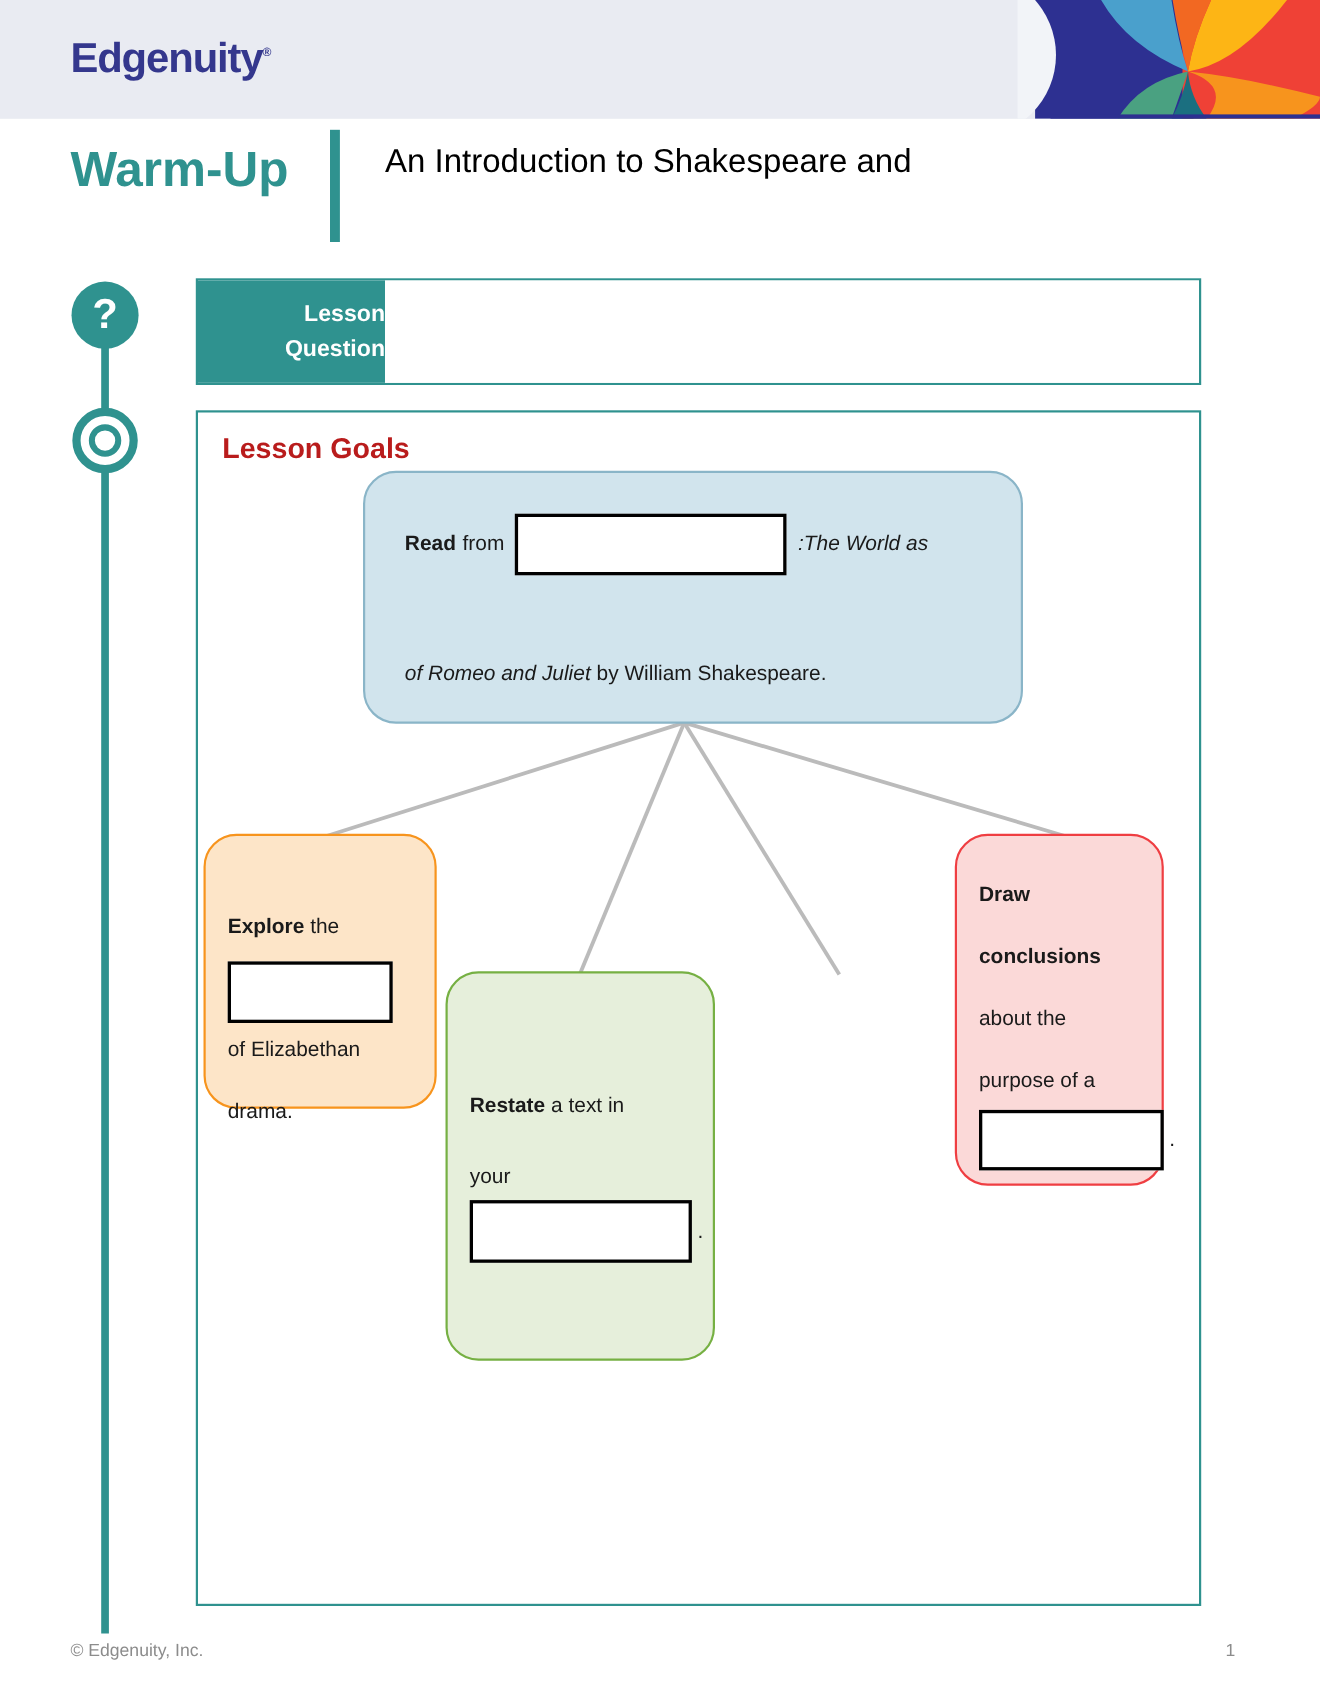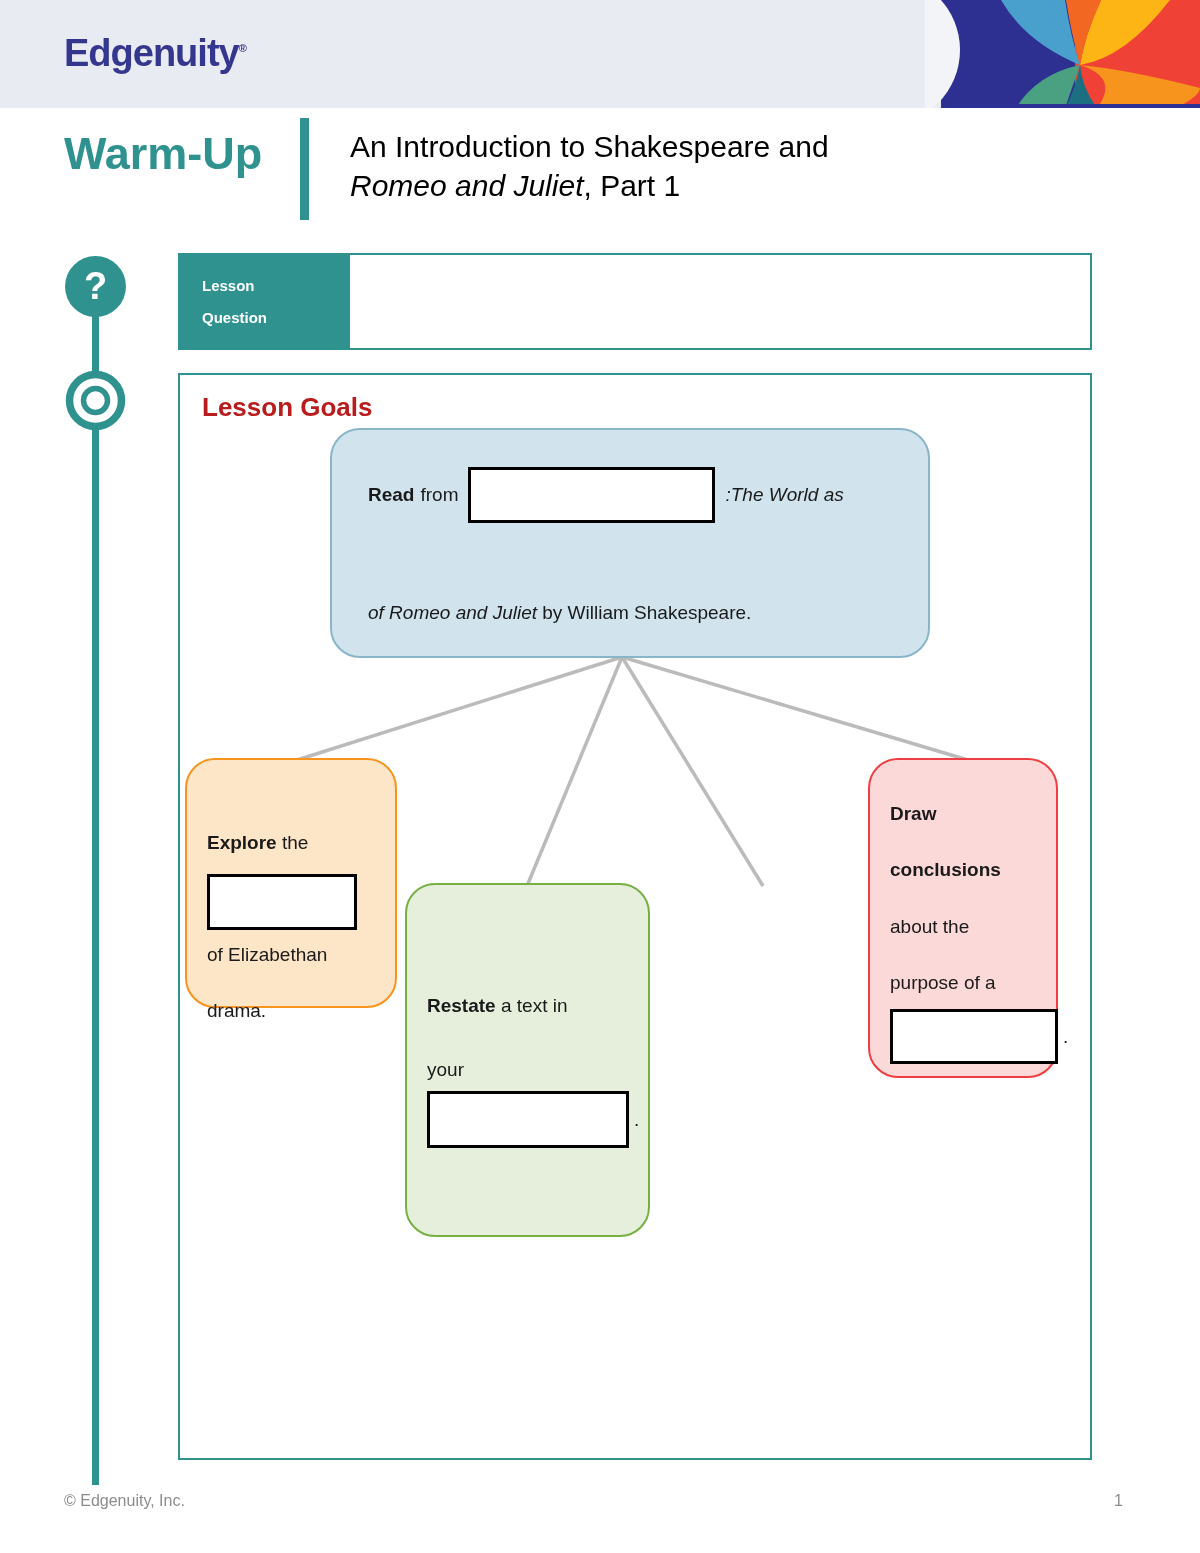--- a/index.html
+++ b/index.html
@@ -1,17 +1,17 @@
 <!DOCTYPE html>
 <html style="--c-teal: #2F928F; --c-brand-indigo: #34378D; --c-band-gray: #E9EBF2; --c-connector-gray: #BBBBBB; --c-text-gray: #8C8C8C; --c-blue-card-fill: #D1E4ED; --c-blue-card-border: #8AB5C8; --c-orange-card-fill: #FDE5C8; --c-orange-card-border: #F7941D; --c-green-card-fill: #E6EFDB; --c-green-card-border: #76B043; --c-purple-card-fill: #DCCBEE; --c-purple-card-border: #7E3F98; --c-red-card-fill: #FBD9D8; --c-red-card-border: #EF3E42; --c-pw-dark-blue: #2D3091; --c-pw-light-blue: #4AA0CC; --c-pw-green: #4AA181; --c-pw-dark-teal: #1B6F80; --c-pw-orange: #F26822; --c-pw-amber: #FDB515; --c-pw-red: #EF4136; --c-pw-orange-deep: #F7941D; --c-pw-white: #F2F4F8;"><head>
 <meta charset="utf-8">
 <style>
   html,body{margin:0;padding:0;background:#fff;}
   .page{position:relative;width:1200px;height:1553px;background:#fff;overflow:hidden;
-        font-family:"Liberation Sans","DejaVu Sans",sans-serif;color:#1a1a1a;}
+        font-family:"Liberation Sans","DejaVu Sans",sans-serif;color:#1a1a1a;text-align:right;}
 
   
   .top-band{position:absolute;left:0;top:0;width:1200px;height:108px;background:var(--c-band-gray,#E9EBF2);}
   .logo{position:absolute;left:64px;top:32px;font-size:38px;font-weight:bold;
         letter-spacing:-1px;color:var(--c-brand-indigo,#34378D);}
   .logo-mark{font-size:11px;vertical-align:super;}
   .pinwheel{position:absolute;right:0;top:0;width:275px;height:108px;display:block;}
   .pw-darkblue{fill:var(--c-pw-dark-blue,#2D3091);} .pw-white{fill:var(--c-pw-white,#F2F4F8);}
   .pw-lightblue{fill:var(--c-pw-light-blue,#4AA0CC);} .pw-green{fill:var(--c-pw-green,#4AA181);}
   .pw-teal{fill:var(--c-pw-dark-teal,#1B6F80);} .pw-orange{fill:var(--c-pw-orange,#F26822);}
@@ -28,21 +28,21 @@
   .q-icon{position:absolute;left:65px;top:256px;width:61px;height:61px;border-radius:50%;
           background:var(--c-teal,#2F928F);color:#fff;font-size:38px;font-weight:bold;
           display:flex;align-items:center;justify-content:center;}
   .target{position:absolute;left:65px;top:370px;width:61px;height:61px;}
   .target circle{stroke:var(--c-teal,#2F928F);fill:#fff;}
 
   
   .lq-row{position:absolute;left:178px;top:253px;width:914px;height:97px;
           border:2px solid var(--c-teal,#2F928F);box-sizing:border-box;display:flex;}
   .lq-label{width:170px;height:100%;background:var(--c-teal,#2F928F);color:#fff;
-            font-size:15px;font-weight:bold;line-height:32px;padding:15px 0 0 22px;box-sizing:border-box;}
+            font-size:21px;font-weight:bold;line-height:32px;padding:15px 0 0 22px;box-sizing:border-box;}
   .lq-answer{flex:1;background:#fff;}
 
   
   .goals-box{position:absolute;left:178px;top:373px;width:914px;height:1087px;
              border:2px solid var(--c-teal,#2F928F);box-sizing:border-box;background:#fff;}
   .goals-heading{position:absolute;left:22px;top:17px;font-size:26px;font-weight:bold;color:#b91c1c;}
 
   .connectors{position:absolute;left:0;top:0;width:1200px;height:1553px;pointer-events:none;}
   .connectors line{stroke:var(--c-connector-gray,#BBBBBB);stroke-width:3.5;}
 
@@ -88,21 +88,20 @@
       <path class="pw-teal" d="M155,65 Q151,88 140,108 L172,108 Q157,88 155,65 Z"></path>
       <rect x="30" y="104" width="245" height="4" class="pw-darkblue"></rect>
       <circle cx="-40" cy="50" r="75" class="pw-white"></circle>
     </svg>
   </div>
 
   <div class="kicker">Warm-Up</div>
   <div class="kicker-divider"></div>
   <div class="doc-title">
     <div>An Introduction to Shakespeare and</div>
-    <div><span class="it">Romeo and Juliet</span><span>, Part 1</span></div>
   </div>
 
   <div class="rail"></div>
   <div class="q-icon">
       <span>?</span>
     </div>
   <svg class="target" viewBox="0 0 61 61">
     <circle cx="30.5" cy="30.5" r="26" stroke-width="7.5"></circle>
     <circle cx="30.5" cy="30.5" r="12" stroke-width="5.5"></circle>
   </svg>

